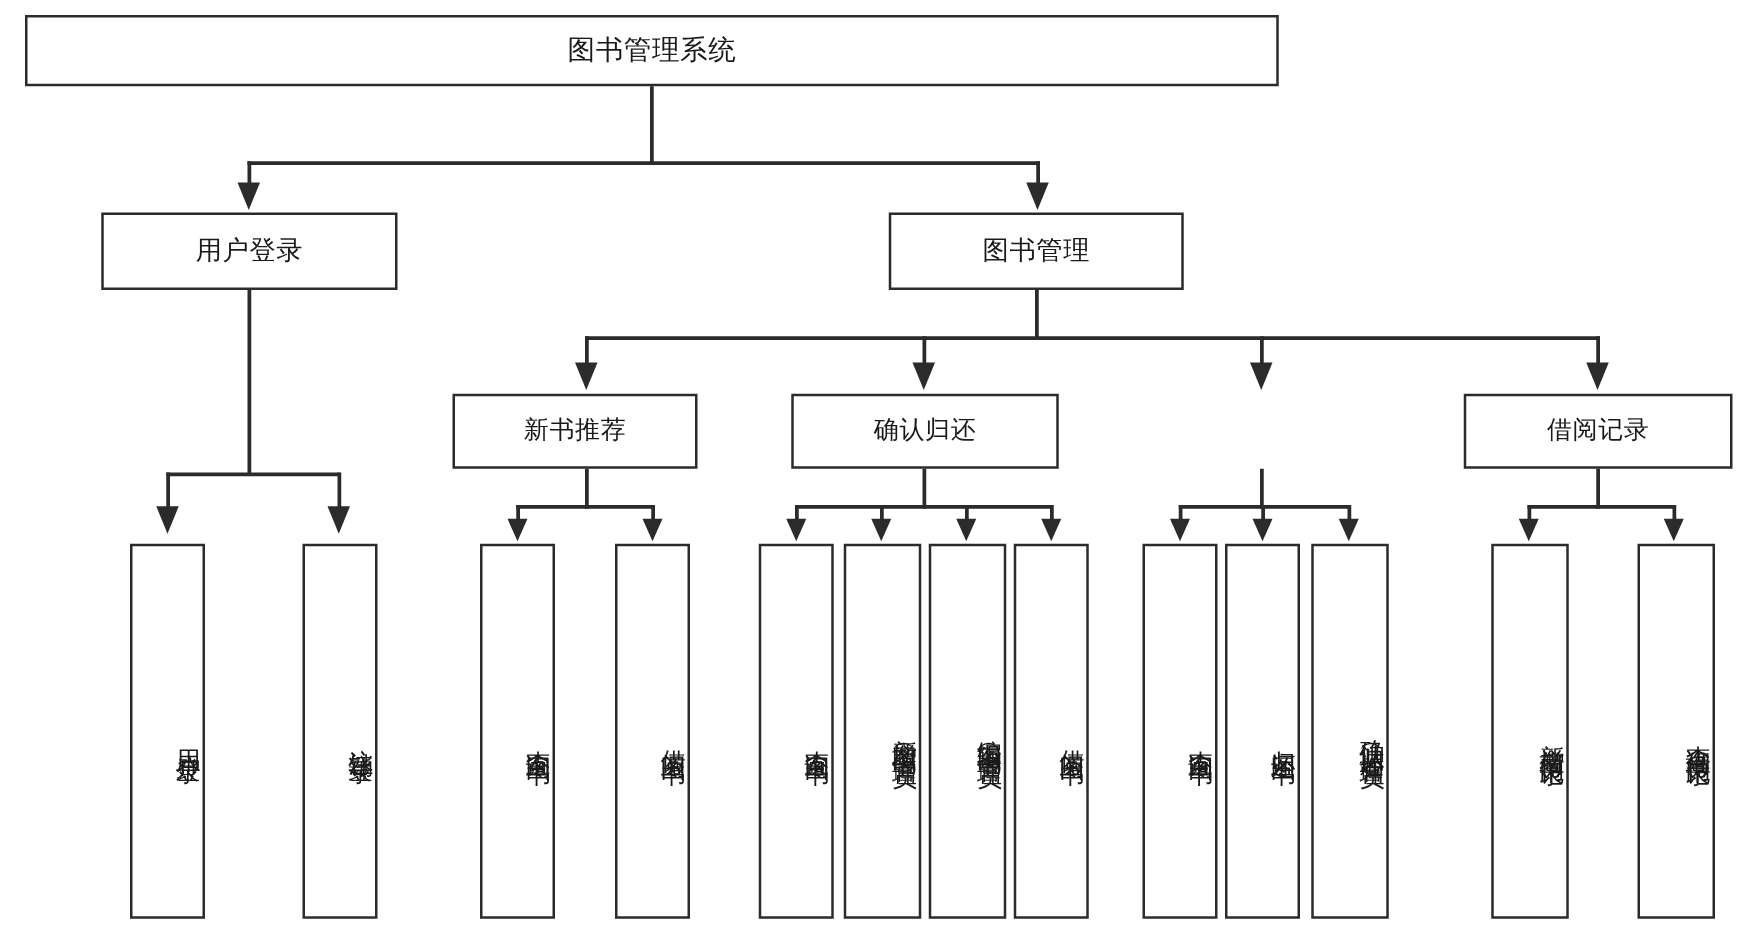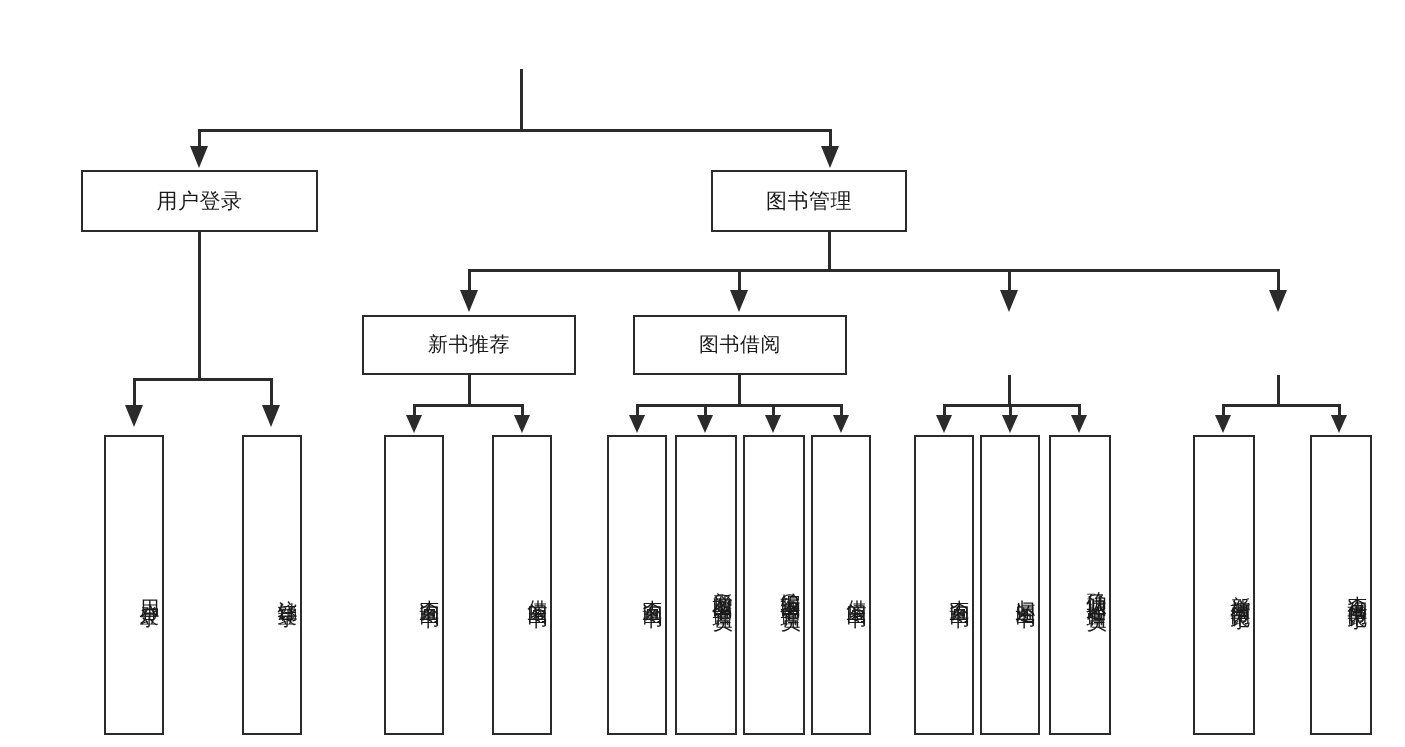--- a/index.html
+++ b/index.html
@@ -87,51 +87,53 @@
     letter-spacing: 0.5px;
     white-space: nowrap;
     user-select: none;
   }
 </style>
 </head>
 <body>
 
 <div id="canvas">
 
+  <div class="node root" style="left:20px; top:12px; width:1003px; height:57px;">图书管理系统</div>
 
   <div class="vline" style="left:520px; top:69px; height:62px;"></div>
   <div class="hline" style="left:198px; top:129px; width:634px;"></div>
   <div class="vline" style="left:198px; top:129px; height:22px;"></div>
   <div class="arrow" style="left:190px; top:146px;"></div>
   <div class="vline" style="left:829px; top:129px; height:22px;"></div>
   <div class="arrow" style="left:821px; top:146px;"></div>
 
   <div class="node l2" style="left:81px; top:170px; width:237px; height:62px;">用户登录</div>
-  <div class="node l2" style="left:711px; top:170px; width:196px; height:62px;">图书管理</div>
+  <div class="node l2" style="left:711px; top:170px; width:236px; height:62px;">图书管理</div>
 
   <div class="vline" style="left:198px; top:232px; height:148px;"></div>
   <div class="hline" style="left:133px; top:378px; width:139px;"></div>
   <div class="vline" style="left:133px; top:378px; height:32px;"></div>
   <div class="arrow" style="left:125px; top:405px;"></div>
   <div class="vline" style="left:270px; top:378px; height:32px;"></div>
   <div class="arrow" style="left:262px; top:405px;"></div>
 
   <div class="vline" style="left:828px; top:232px; height:40px;"></div>
   <div class="hline" style="left:468px; top:269px; width:812px;"></div>
   <div class="vline" style="left:468px; top:269px; height:24px;"></div>
   <div class="arrow" style="left:460px; top:290px;"></div>
   <div class="vline" style="left:738px; top:269px; height:24px;"></div>
   <div class="arrow" style="left:730px; top:290px;"></div>
   <div class="vline" style="left:1008px; top:269px; height:24px;"></div>
   <div class="arrow" style="left:1000px; top:290px;"></div>
   <div class="vline" style="left:1277px; top:269px; height:24px;"></div>
   <div class="arrow" style="left:1269px; top:290px;"></div>
 
-  <div class="node l3" style="left:362px; top:315px; width:214px; height:60px;">新书推荐</div>
-  <div class="node l3" style="left:633px; top:315px; width:214px; height:60px;">图书借阅</div>
+  <div class="node l3" style="left:362px; top:315px; width:196px; height:60px;">新书推荐</div>
+  <div class="node l3" style="left:633px; top:315px; width:214px; height:60px;">确认归还</div>
+  <div class="node l3" style="left:1171px; top:315px; width:215px; height:60px;">借阅记录</div>
 
   <div class="vline" style="left:468px; top:375px; height:32px;"></div>
   <div class="hline" style="left:413px; top:404px; width:110px;"></div>
   <div class="vline" style="left:413px; top:404px; height:14px;"></div>
   <div class="arrow small" style="left:406px; top:415px;"></div>
   <div class="vline" style="left:521px; top:404px; height:14px;"></div>
   <div class="arrow small" style="left:514px; top:415px;"></div>
 
   <div class="vline" style="left:738px; top:375px; height:32px;"></div>
   <div class="hline" style="left:636px; top:404px; width:206px;"></div>

